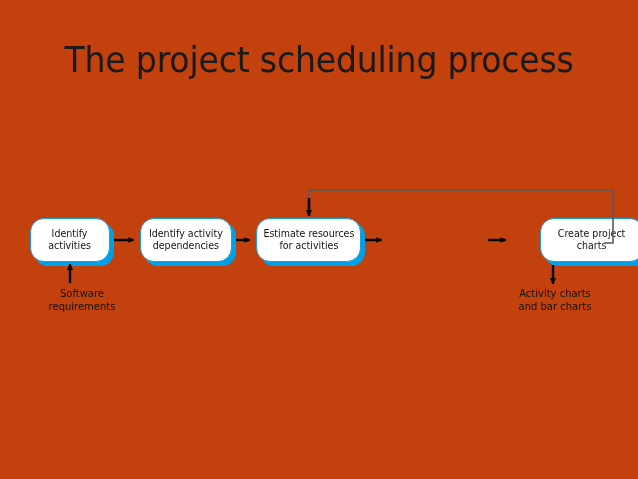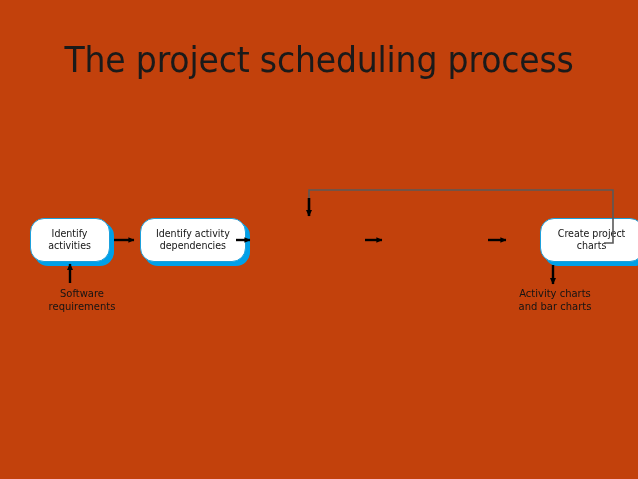--- a/index.html
+++ b/index.html
@@ -121,28 +121,35 @@
   <div id="diagram">
 
     <div class="node" style="left:30px; top:218px; width:80px;">
       <div class="node-shadow"></div>
       <div class="node-body">
         <span class="node-label">Identify
 activities</span>
       </div>
     </div>
 
-    <div class="node" style="left:140px; top:218px; width:106px;">
+    <div class="node" style="left:140px; top:218px; width:92px;">
       <div class="node-shadow"></div>
       <div class="node-body">
         <span class="node-label">Identify activity
 dependencies</span>
       </div>
     </div>
 
+    <div class="node" style="left:256px; top:218px; width:105px;">
+      <div class="node-shadow"></div>
+      <div class="node-body">
+        <span class="node-label">Estimate resources
+for activities</span>
+      </div>
+    </div>
 
 
     <div class="node" style="left:540px; top:218px; width:104px;text-decoration:underline;">
       <div class="node-shadow"></div>
       <div class="node-body">
         <span class="node-label">Create project
 charts</span>
       </div>
     </div>
 

